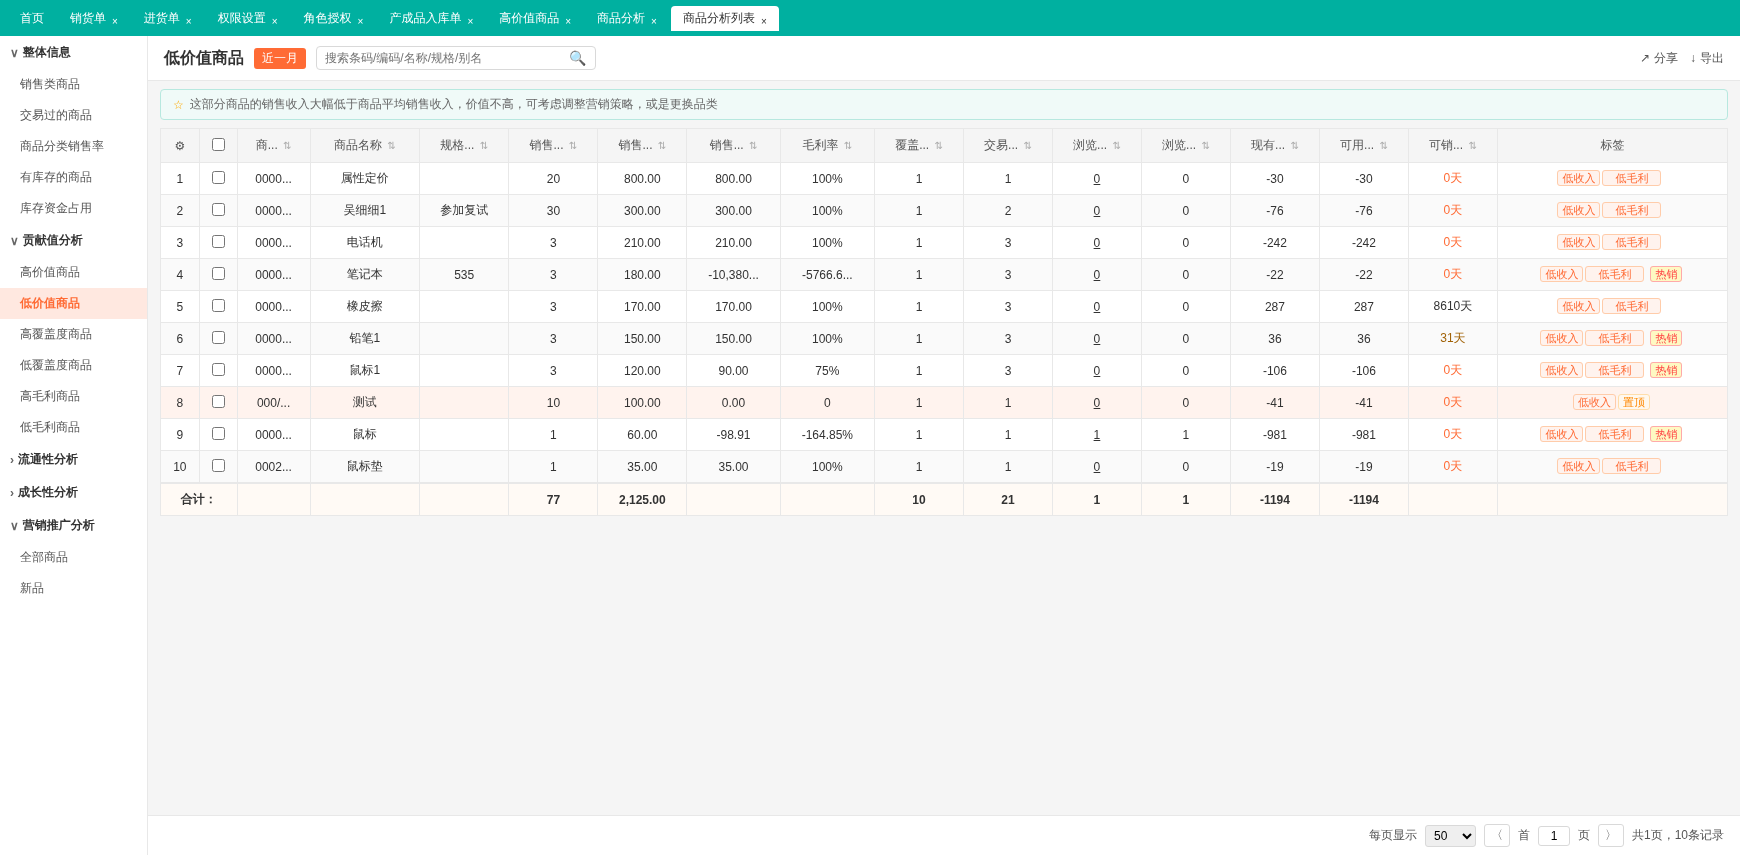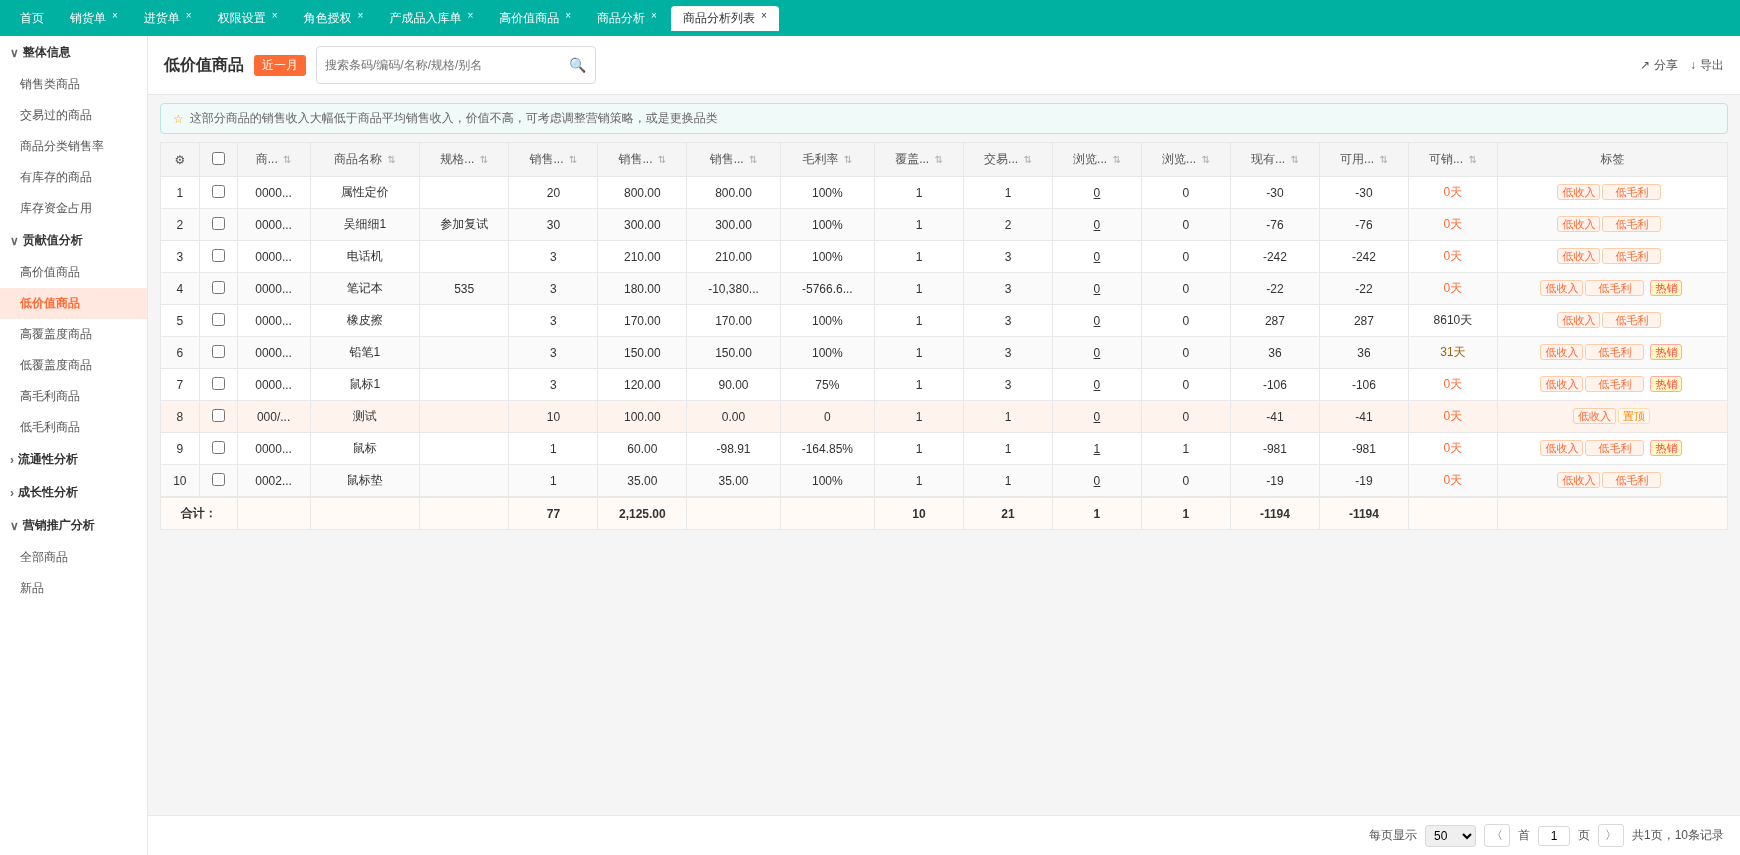--- a/index.html
+++ b/index.html
@@ -15,21 +15,21 @@
       gap: 2px;
     }
     .nav-item {
       color: #fff;
       padding: 4px 12px;
       cursor: pointer;
       border-radius: 4px 4px 0 0;
       white-space: nowrap;
       font-size: 13px;
       display: flex;
-      align-items: flex-start;
+      align-items: flex-end;
       gap: 4px;
     }
     .nav-item.active { background: #fff; color: #333; }
     .nav-item .close-x { font-size: 10px; color: inherit; margin-left: 2px; }
 
     
     .main-layout {
       display: flex;
       height: calc(855px - 36px);
     }
@@ -89,21 +89,21 @@
       border-radius: 3px;
       padding: 2px 8px;
       font-size: 12px;
       cursor: pointer;
     }
     .search-box {
       display: flex;
       align-items: center;
       border: 1px solid #d9d9d9;
       border-radius: 4px;
-      padding: 10px 8px;
+      padding: 3px 8px;
       gap: 16px;
       flex: 1;
       max-width: 280px;
     }
     .search-box input {
       border: none;
       outline: none;
       font-size: 12px;
       color: #999;
       flex: 1;

